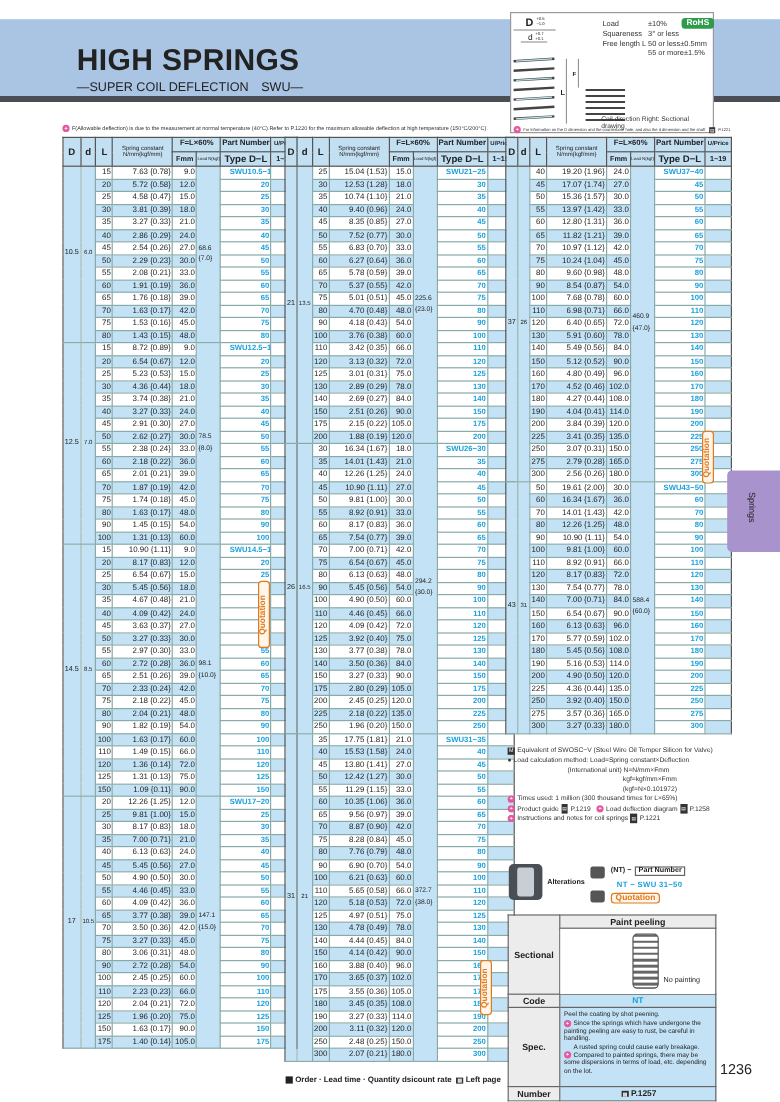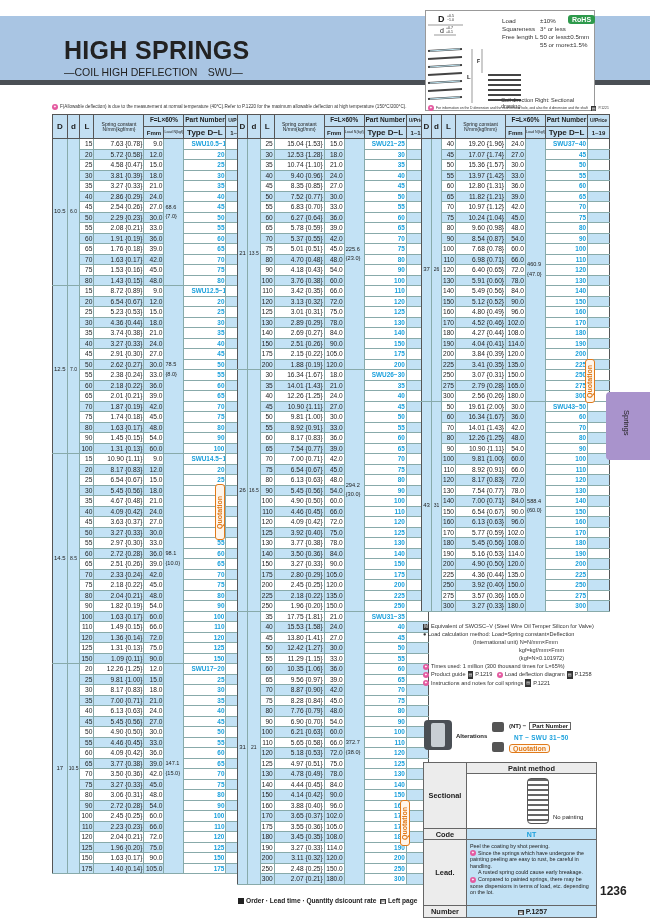--- a/index.html
+++ b/index.html
@@ -48,29 +48,29 @@
 table.alt td.h{background:#ececec;font-weight:bold;text-align:center;width:43px;font-size:7.4px}
 table.alt td.top{background:#ececec;text-align:center;font-weight:bold;font-size:7.4px;height:11px}
 table.alt td.img{background:#fff;height:55px;position:relative}
 table.alt td.code{background:#c3e2f5;color:#1aa0dc;font-weight:bold;text-align:center;height:11px}
 table.alt td.spec{background:#c3e2f5;font-size:5.4px;line-height:6.6px;padding:3px 3px;height:66px;vertical-align:top}
 table.alt td.det{background:#c3e2f5;text-align:center;font-weight:bold;height:12px}
 .coil{position:absolute;left:60px;top:4px;width:22px;height:46px;background:repeating-linear-gradient(to bottom,#666 0 2px,#fff 2px 5px);border-radius:4px;border:1px solid #555}
 .nopaint{position:absolute;left:86px;top:40px;font-size:6px;color:#222}
 .footer-note{position:absolute;left:238px;top:897px;font-size:6.6px;color:#222;font-weight:bold}
 .fsq{display:inline-block;width:6px;height:6px;background:#222;vertical-align:middle;margin-right:2px}
-.page-num{position:absolute;left:600px;top:884px;font-size:12px;font-weight:bold;color:#222}
+.page-num{position:absolute;left:600px;top:884px;font-size:12px;font-weight:normal;color:#222}
 </style>
 </head>
 <body>
 
 <div class="banner"></div>
 <div class="banner-bar"></div>
 <div class="title">HIGH SPRINGS</div>
-<div class="subtitle">—COIL HIGH DEFLECTION　SWU—</div>
+<div class="subtitle">—SUPER COIL DEFLECTION　SWU—</div>
 
 <div class="spec-box">
   <svg width="95" height="100" viewBox="0 0 95 100">
     <text x="12" y="11" font-size="9" font-weight="bold" fill="#222" font-family="Liberation Sans, sans-serif">D</text>
     <text x="21" y="6" font-size="3.5" fill="#222">+0.5</text>
       <text x="21" y="10" font-size="3.5" fill="#222">−1.0</text>
     <line x1="2" y1="14" x2="37" y2="14" stroke="#333" stroke-width="0.5"></line>
     <text x="14" y="22" font-size="7" fill="#222">d</text>
     <text x="20" y="18" font-size="3.5" fill="#222">+0.7</text>
       <text x="20" y="22" font-size="3.5" fill="#222">+0.1</text>
@@ -1562,34 +1562,34 @@
 <div class="phone-ic"></div>
 <div class="truck-ic"></div>
 <div class="alt-code"><span>(NT) −</span><span class="pn-box">Part Number</span></div>
 <div class="alt-ex">NT  −  SWU 31−50</div>
 <div class="quote-h">Quotation</div>
 
 <table class="alt">
   <tbody>
       <tr>
         <td class="h" rowspan="2">Sectional</td>
-      <td class="top">Paint method</td>
+      <td class="top">Paint peeling</td>
       </tr>
   <tr>
         <td class="img">
           <div class="coil"></div>
           <div class="nopaint">No painting</div>
         </td>
       </tr>
   <tr>
         <td class="h">Code</td>
       <td class="code">NT</td>
       </tr>
   <tr>
-        <td class="h">Lead.</td>
+        <td class="h">Spec.</td>
       <td class="spec">
         <div>Peel the coating by shot peening.</div>
         <div><span class="pin">✦</span><span>Since the springs which have undergone the painting peeling are easy to rust, be careful in handling.</span></div>
         <div style="padding-left:8px">A rusted spring could cause early breakage.</div>
         <div><span class="pin">✦</span><span>Compared to painted springs, there may be some dispersions in terms of load, etc. depending on the lot.</span></div>
       </td>
       </tr>
   <tr>
         <td class="h">Number</td>
       <td class="det"><span class="ref">▤</span><span>P.1257</span></td>

